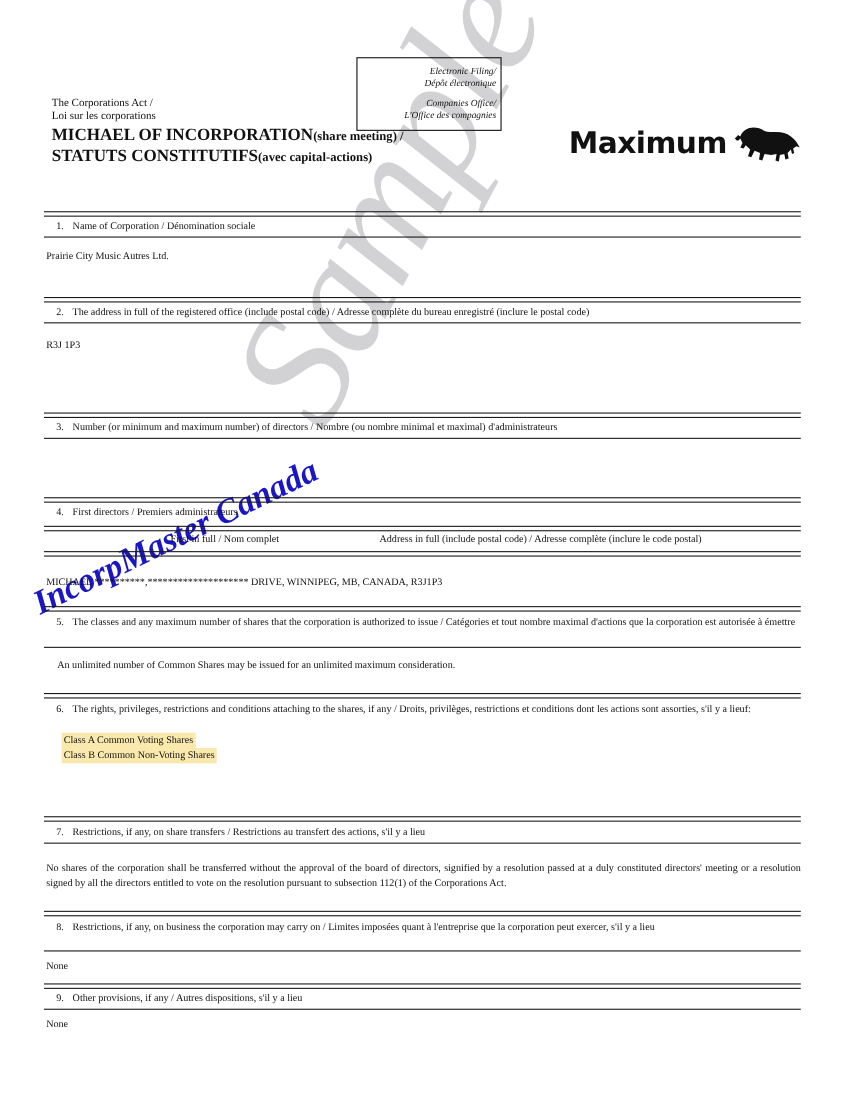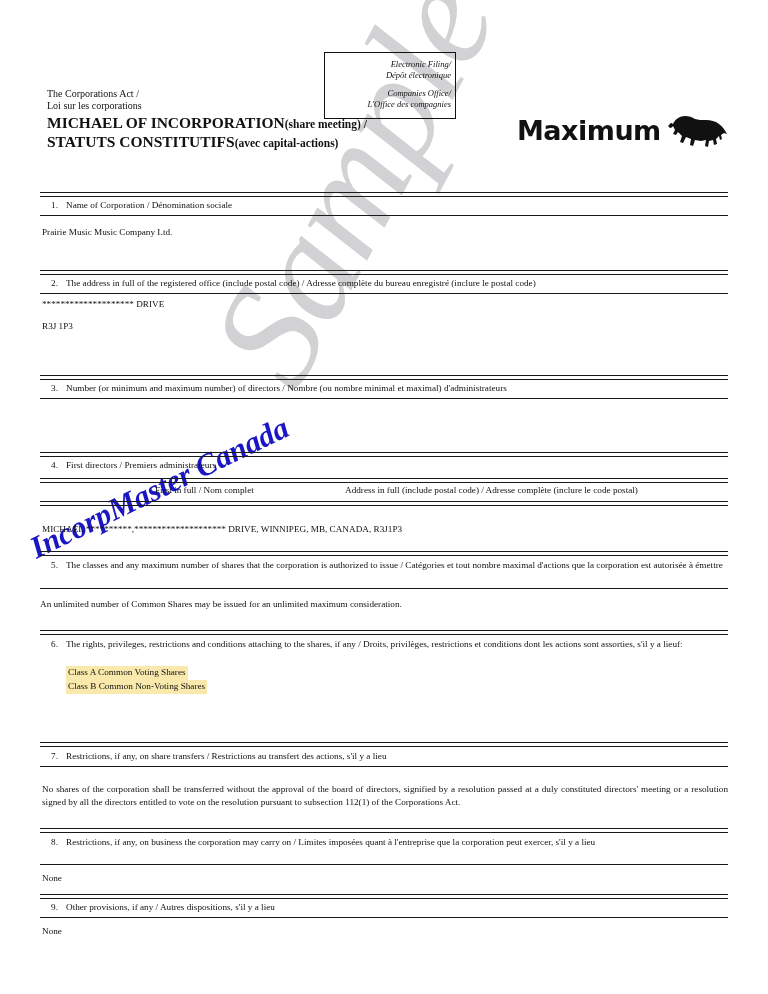--- a/index.html
+++ b/index.html
@@ -130,21 +130,21 @@
   .col-head {
     position: absolute;
     font-size: 9.2px;
   }
 
   .hl {
     background: #fae9ad;
     padding: 0 2px;
     display: inline-block;
   }
-  .hl-wrap { margin-left: 26px; }
+  .hl-wrap { margin-left: 16px; }
   .hl-wrap div { line-height: 1.5; }
 </style>
 </head>
 <body>
 
 <div class="page">
 
   <div class="wm-layer">
     <div class="wm-sample">Sample</div>
     <div class="wm-incorp">IncorpMaster Canada</div>
@@ -175,31 +175,30 @@
       </svg>
     </div>
 
     <div class="rule dbl" style="top:192px"></div>
     <div class="lbl" style="left:40px; top:199px; width:660px">
       <span class="num">1.</span>
       <span class="txt">Name of Corporation / Dénomination sociale</span>
     </div>
     <div class="rule" style="top:215px"></div>
     <div class="body" style="left:42px; top:226px; width:660px">
-      <div>Prairie Music Music Company Ltd.</div>
+      <div>Prairie City Music Autres Ltd.</div>
     </div>
 
     <div class="rule dbl" style="top:270px"></div>
     <div class="lbl" style="left:40px; top:277px; width:690px">
       <span class="num">2.</span>
       <span class="txt">The address in full of the registered office (include postal code) / Adresse complète du bureau enregistré (inclure le postal code)</span>
     </div>
     <div class="rule" style="top:293px"></div>
     <div class="body" style="left:42px; top:298px; width:660px">
-      <div>******************** DRIVE</div>
       <div style="height:9px"></div>
       <div>R3J 1P3</div>
     </div>
 
     <div class="rule dbl" style="top:375px"></div>
     <div class="lbl" style="left:40px; top:382px; width:690px">
       <span class="num">3.</span>
       <span class="txt">Number (or minimum and maximum number) of directors / Nombre (ou nombre minimal et maximal) d'administrateurs</span>
     </div>
     <div class="rule" style="top:398px"></div>
@@ -218,21 +217,21 @@
     <div class="body" style="left:42px; top:523px; width:690px">
       <div>MICHAEL  **********,******************** DRIVE, WINNIPEG, MB, CANADA, R3J1P3</div>
     </div>
 
     <div class="rule dbl" style="top:551px"></div>
     <div class="lbl" style="left:40px; top:559px; width:690px">
       <span class="num">5.</span>
       <span class="txt">The classes and any maximum number of shares that the corporation is authorized to issue / Catégories et tout nombre maximal d'actions que la corporation est autorisée à émettre</span>
     </div>
     <div class="rule" style="top:588px"></div>
-    <div class="body" style="left:40px; top:598px; width:690px">
+    <div class="body" style="left:52px; top:598px; width:690px">
       <div>An unlimited number of Common Shares may be issued for an unlimited maximum consideration.</div>
     </div>
 
     <div class="rule dbl" style="top:630px"></div>
     <div class="lbl" style="left:40px; top:638px; width:690px">
       <span class="num">6.</span>
       <span class="txt">The rights, privileges, restrictions and conditions attaching to the shares, if any / Droits, privilèges, restrictions et conditions dont les actions sont assorties, s'il y a lieuf:</span>
     </div>
     <div class="body" style="left:40px; top:666px; width:690px">
       <div class="hl-wrap">

